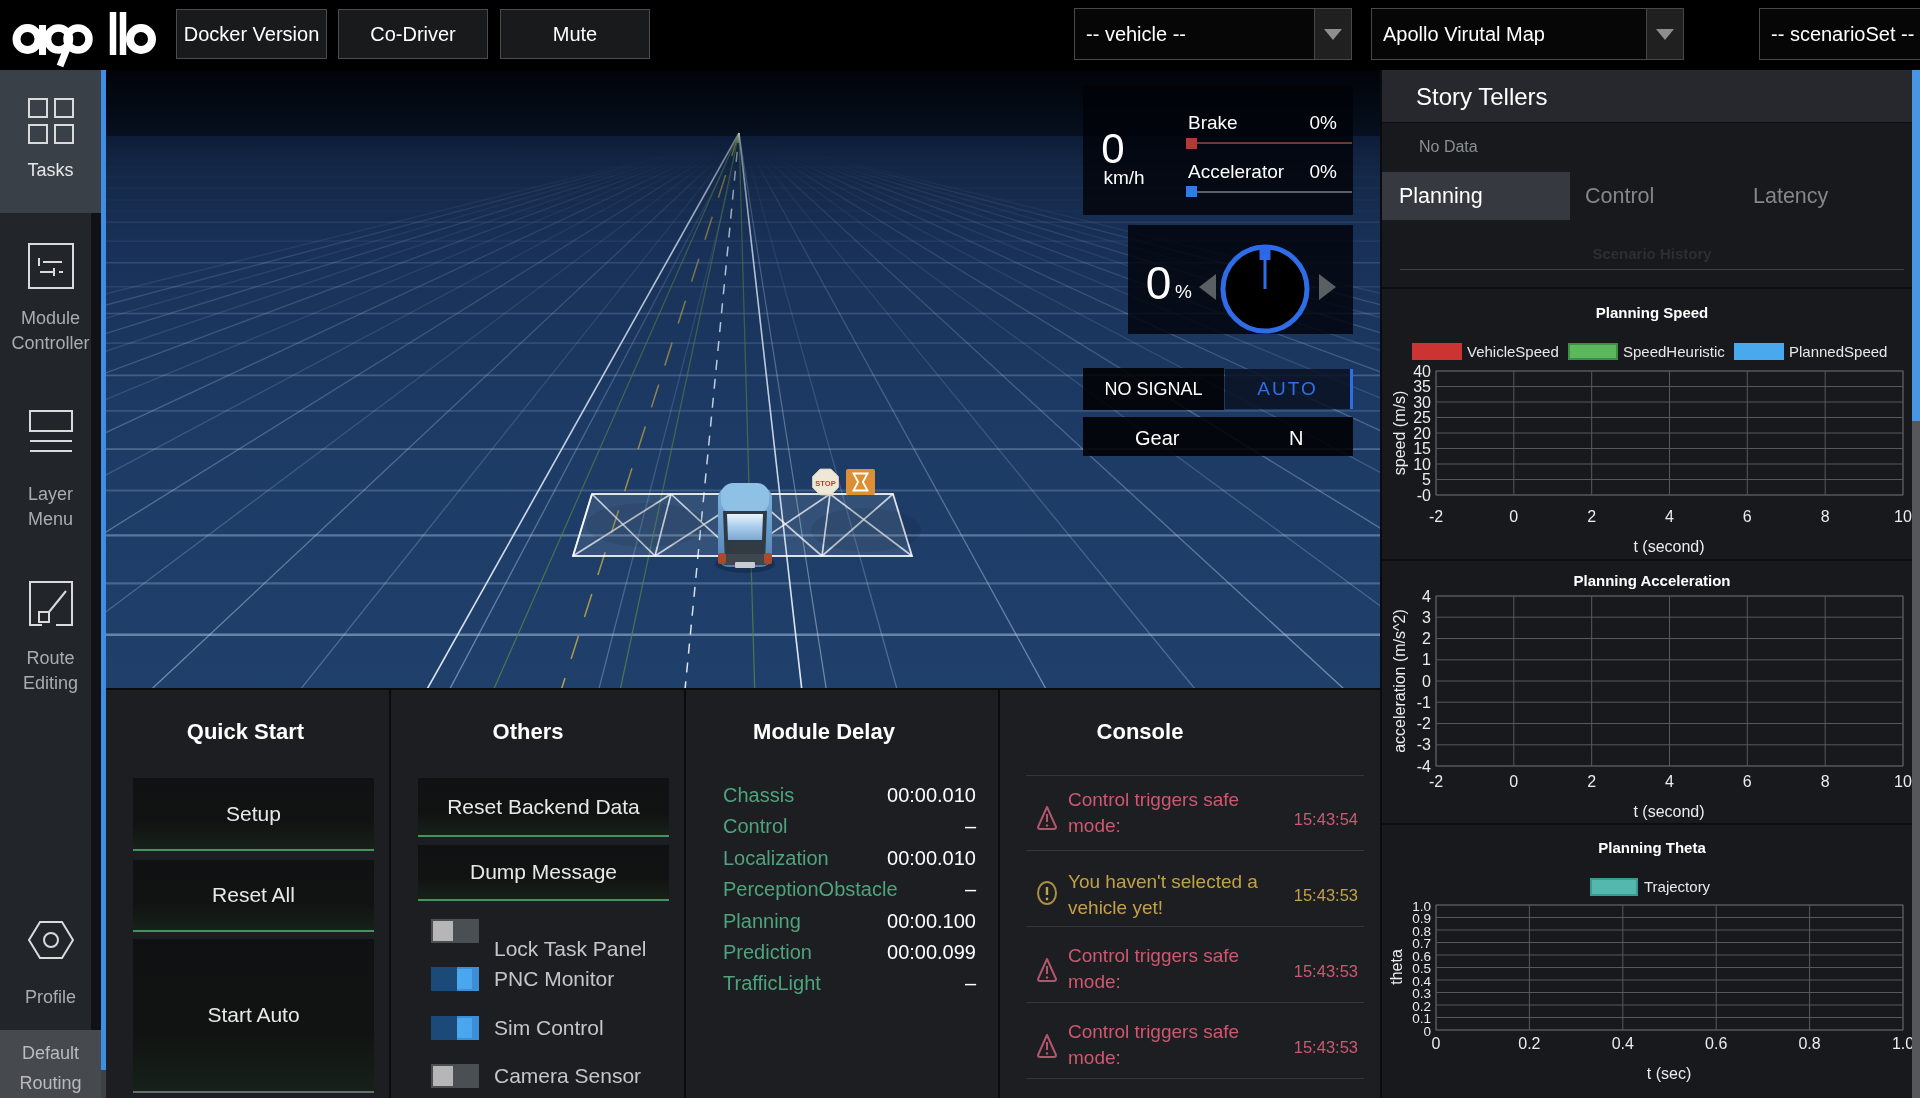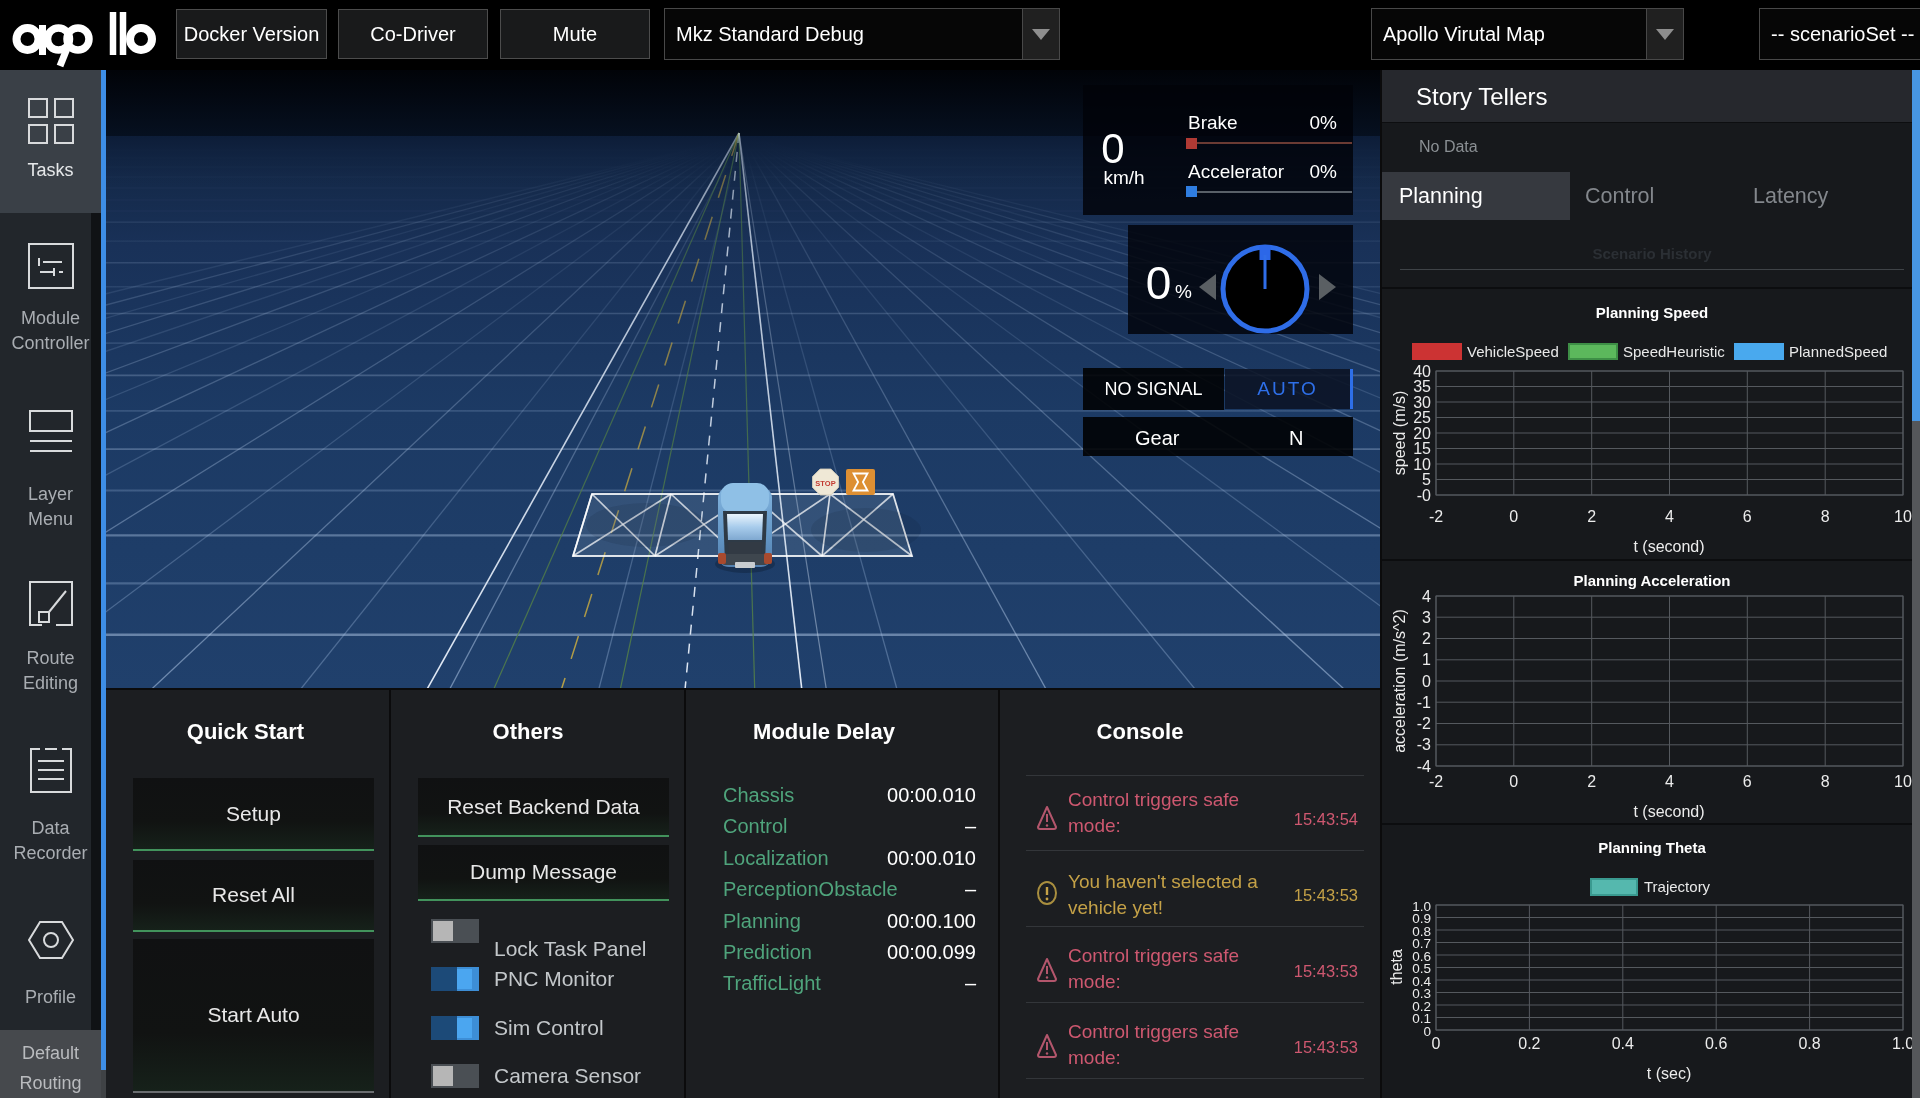--- a/index.html
+++ b/index.html
@@ -63,21 +63,21 @@
     <g stroke="#fff" stroke-linecap="butt">
       <line x1="42.5" y1="25" x2="42.5" y2="55" stroke-width="7"></line>
       <line x1="113" y1="12" x2="113" y2="55" stroke-width="6.5"></line>
       <line x1="123" y1="12" x2="123" y2="55" stroke-width="6.5"></line>
       <line x1="68" y1="46" x2="60" y2="66" stroke-width="7"></line>
     </g>
   </svg>
   <div class="hbtn" style="left:176px;width:151px;">Docker Version</div>
   <div class="hbtn" style="left:338px;width:150px;">Co-Driver</div>
   <div class="hbtn" style="left:500px;width:150px;">Mute</div>
-  <div class="dd" style="left:664px;width:396px;">Mkz Standard Debug<span class="arr"></span></div>
+  <div class="dd" style="left:1074px;width:278px;">-- vehicle --<span class="arr"></span></div>
   <div class="dd" style="left:1371px;width:313px;">Apollo Virutal Map<span class="arr"></span></div>
   <div class="dd" style="left:1759px;width:255px;">-- scenarioSet --<span class="arr"></span></div>
 </div>
 
 <div id="sidebar">
   <div style="position:absolute;left:0;top:0;width:101px;height:143px;background:#3a4047;"></div>
   <div class="sitem" style="top:26px;">
     <svg width="50" height="50" style="display:block;margin:0 auto;">
       <g class="icon-stroke" stroke-width="2.4">
         <rect x="3" y="3" width="18" height="18"></rect>
@@ -113,32 +113,20 @@
   </div>
   <div class="sitem" style="top:510px;">
     <svg width="50" height="46" style="display:block;margin:0 auto;">
       <g class="icon-stroke">
         <polyline points="16,45 4,45 4,2 46,2 46,45 30,45"></polyline>
         <rect x="13" y="32" width="10" height="10"></rect>
         <line x1="23" y1="32" x2="40" y2="11"></line>
       </g>
     </svg>
     <div class="lbl" style="margin-top:20px;">Route<br>Editing</div>
-  </div>
-  <div class="sitem" style="top:676px;">
-    <svg width="50" height="48" style="display:block;margin:0 auto;">
-      <g class="icon-stroke">
-        <polyline points="14,3 5,3 5,46 45,46 45,3 36,3"></polyline>
-        <line x1="19" y1="3" x2="31" y2="3"></line>
-        <line x1="12" y1="15" x2="38" y2="15"></line>
-        <line x1="12" y1="24" x2="38" y2="24"></line>
-        <line x1="12" y1="33" x2="38" y2="33"></line>
-      </g>
-    </svg>
-    <div class="lbl" style="margin-top:22px;">Data<br>Recorder</div>
   </div>
   <div class="sitem" style="top:847px;">
     <svg width="50" height="46" style="display:block;margin:0 auto;">
       <g class="icon-stroke">
         <polygon points="14,5 36,5 47,23 36,41 14,41 3,23"></polygon>
         <circle cx="25" cy="23" r="7"></circle>
       </g>
     </svg>
     <div class="lbl" style="margin-top:22px;">Profile</div>
   </div>

